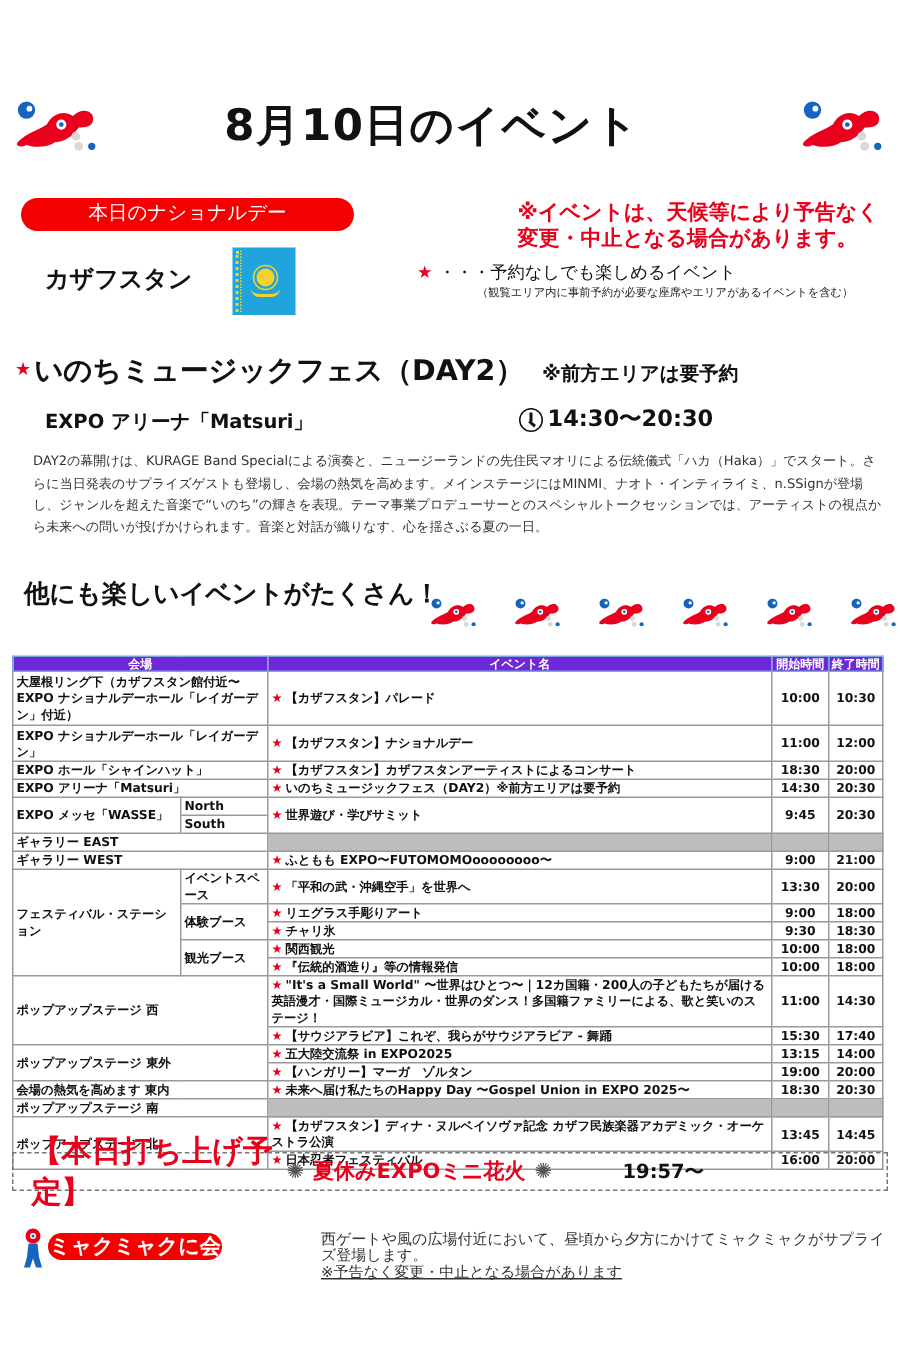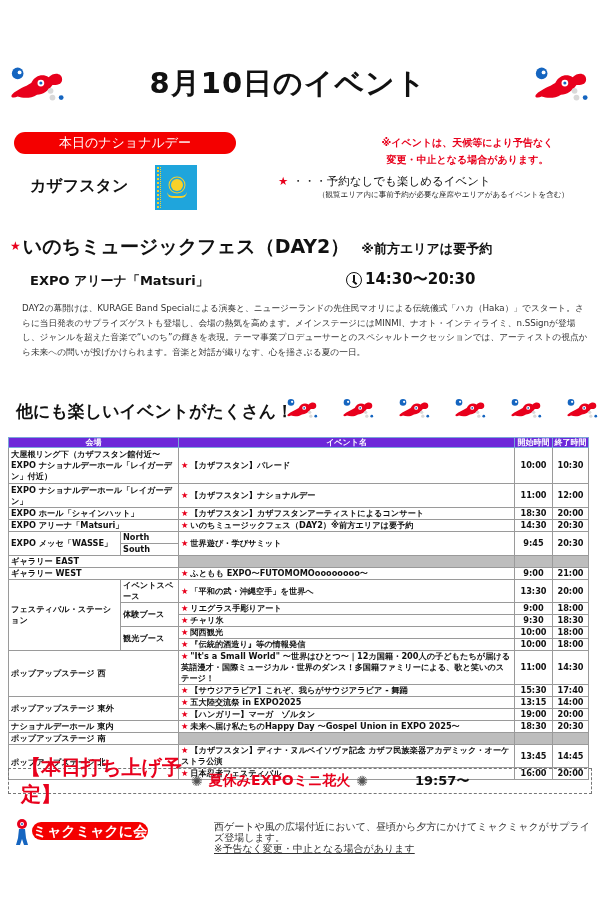--- a/index.html
+++ b/index.html
@@ -15,38 +15,38 @@
   .mascot-right { left: 532px; top: 64px; }
 
   
   .nd-pill { left: 14px; top: 132px; width: 222px; height: 22px; background: #f40000; color: #fff; border-radius: 11px; font-size: 13px; text-align: center; line-height: 22px; }
   .nd-country { left: 30px; top: 176px; font-size: 16px; font-weight: bold; }
   .flag { left: 155px; top: 165px; width: 42px; height: 45px; background: #1fa5dc; }
   .flag .stripe { position: absolute; left: 2px; top: 2px; width: 4px; height: 41px; border-left: 2px dotted #f7d12a; border-right: 1px dotted #f7d12a; }
   .flag .sun { position: absolute; left: 16px; top: 14px; width: 12px; height: 12px; background: #f7d12a; border-radius: 50%; box-shadow: 0 0 0 1.5px #1fa5dc, 0 0 0 2.5px #f7d12a; }
   .flag .eagle { position: absolute; left: 12px; top: 27px; width: 20px; height: 6px; border-bottom: 2px solid #f7d12a; border-radius: 0 0 10px 10px; }
 
-  .notice { left: 345px; top: 134px; width: 245px; color: #e8001c; font-size: 10px; font-weight: bold; line-height: 17px; text-align: center; }
+  .notice { left: 345px; top: 134px; width: 245px; color: #e8001c; font-size: 14px; font-weight: bold; line-height: 17px; }
   .legend-line { left: 278px; top: 174px; font-size: 11.5px; }
   .legend-line .star { color: #e8001c; margin-right: 4px; }
   .legend-sub { left: 318px; top: 190px; font-size: 7.5px; color: #222; }
 
   
   .feat-title { left: 10px; top: 234px; font-size: 19px; font-weight: bold; }
   .feat-title .star { color: #e8001c; font-size: 12px; vertical-align: 3px; margin-right: 2px; }
   .feat-title .note { font-size: 13px; font-weight: bold; margin-left: 12px; }
   .feat-venue { left: 30px; top: 272px; font-size: 13px; font-weight: bold; }
   .feat-time { left: 346px; top: 270px; font-size: 15px; font-weight: bold; display: flex; align-items: center; gap: 3px; }
   .clock { width: 16px; height: 16px; border: 1.5px solid #111; border-radius: 50%; position: relative; }
   .clock::before { content: ""; position: absolute; left: 6px; top: 2px; width: 1.5px; height: 6px; background: #111; }
   .clock::after { content: ""; position: absolute; left: 6px; top: 7px; width: 5px; height: 1.5px; background: #111; transform: rotate(40deg); transform-origin: left center; }
   .feat-desc { left: 22px; top: 301px; width: 566px; font-size: 8.7px; line-height: 14.5px; color: #333; }
 
   
-  .section-h { left: 16px; top: 400px; font-size: 17px; font-weight: bold; }
+  .section-h { left: 16px; top: 384px; font-size: 17px; font-weight: bold; }
   .mini-mascots { left: 278px; top: 398px; display: flex; gap: 8px; }
   .mini-mascots .mascot { width: 48px; height: 22px; }
   table.ev { position: absolute; left: 8px; top: 437px; width: 580px; border-collapse: collapse; font-size: 8.2px; table-layout: fixed; }
   table.ev th { background: #6d28d9; color: #fff; font-weight: bold; height: 10px; font-size: 8px; border: 1px solid #7aa7d8; padding: 0; line-height: 9px; }
   table.ev td { border: 1px solid #9a9a9a; padding: 0 2px; line-height: 11px; vertical-align: middle; font-weight: bold; color: #111; }
   table.ev td.time { text-align: center; }
   table.ev td.gray { background: #bdbdbd; }
   table.ev .star { color: #e8001c; margin-right: 2px; }
 
   
@@ -246,21 +246,21 @@
       <td><span class="star">★</span><span>五大陸交流祭 in EXPO2025</span></td>
       <td class="time">13:15</td>
       <td class="time">14:00</td>
     </tr>
     <tr>
       <td><span class="star">★</span><span>【ハンガリー】マーガ　ゾルタン</span></td>
       <td class="time">19:00</td>
       <td class="time">20:00</td>
     </tr>
     <tr>
-      <td colspan="2">ナショナルデーホール 東内</td>
+      <td colspan="2">会場の熱気を高めます 東内</td>
       <td><span class="star">★</span><span>未来へ届け私たちのHappy Day 〜Gospel Union in EXPO 2025〜</span></td>
       <td class="time">18:30</td>
       <td class="time">20:30</td>
     </tr>
     <tr>
       <td colspan="2">ポップアップステージ 南</td>
       <td class="gray"></td>
       <td class="gray"></td>
       <td class="gray"></td>
     </tr>

